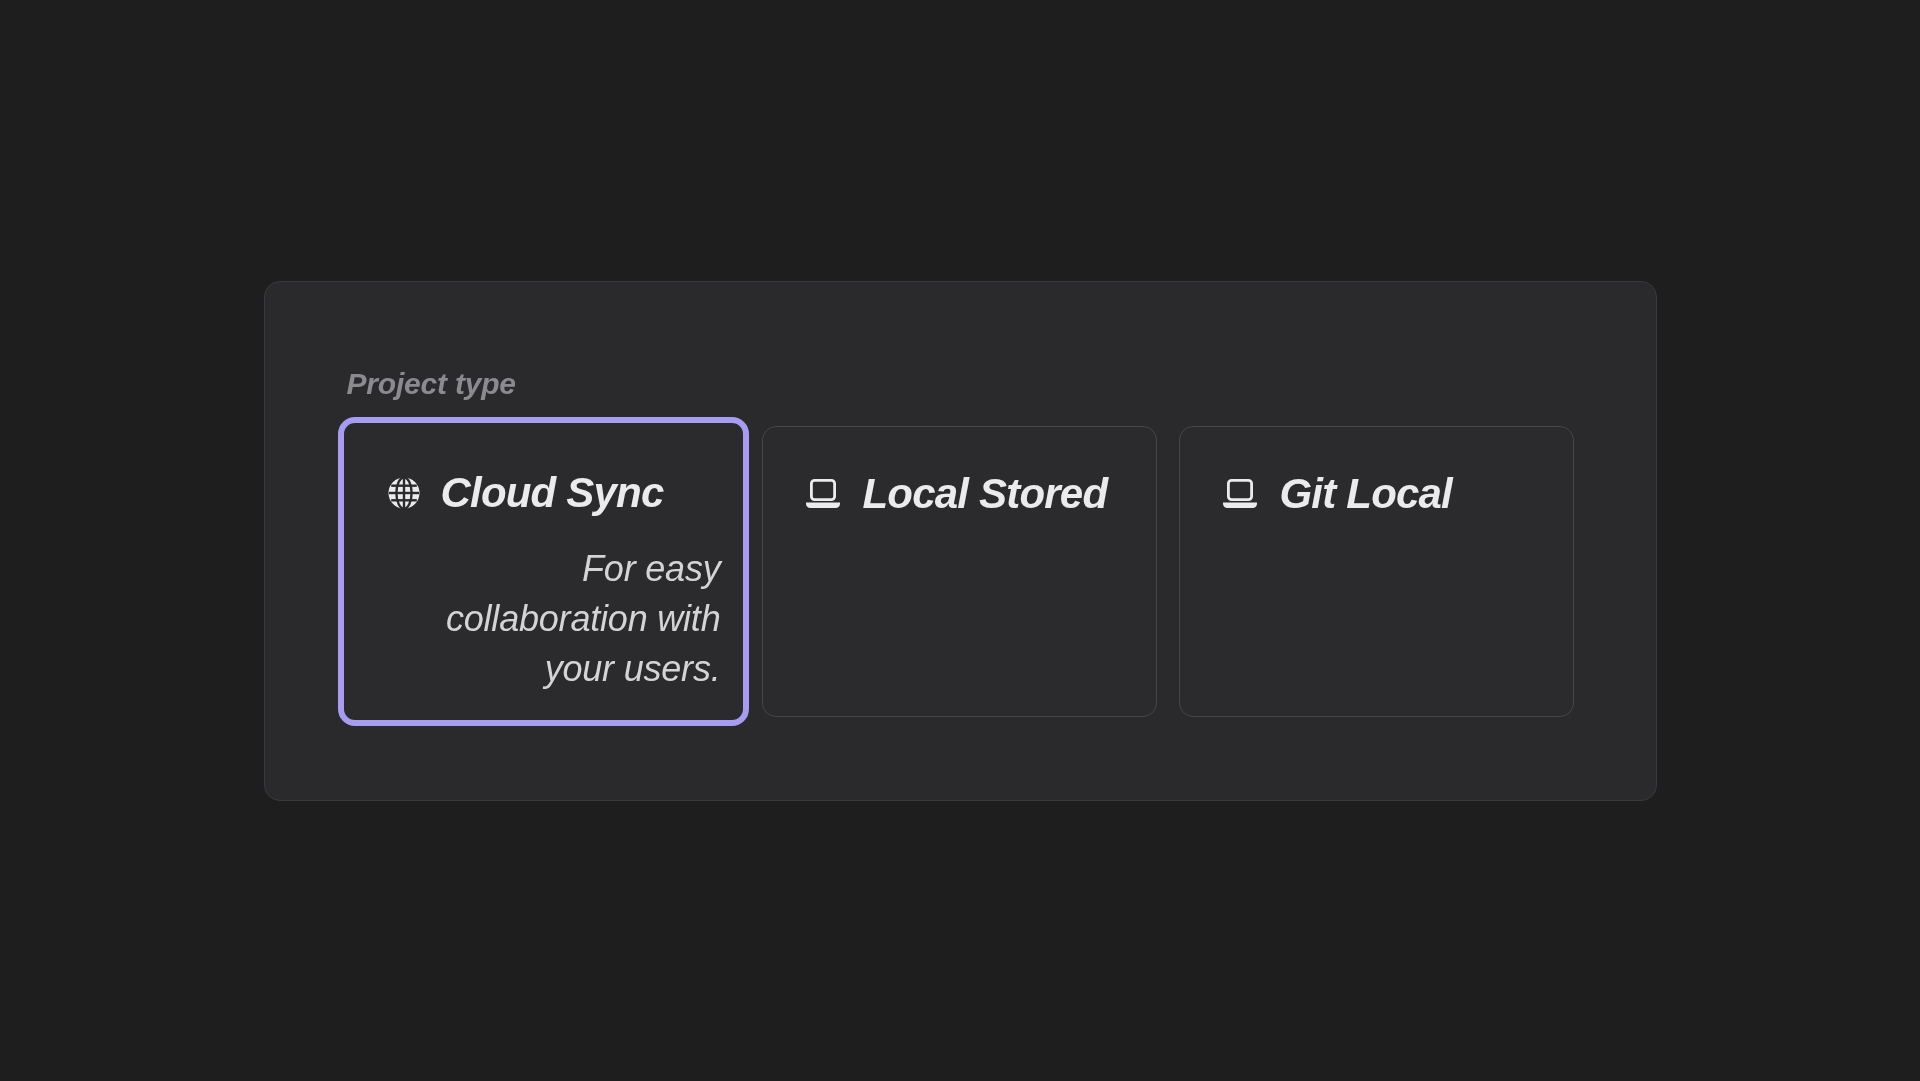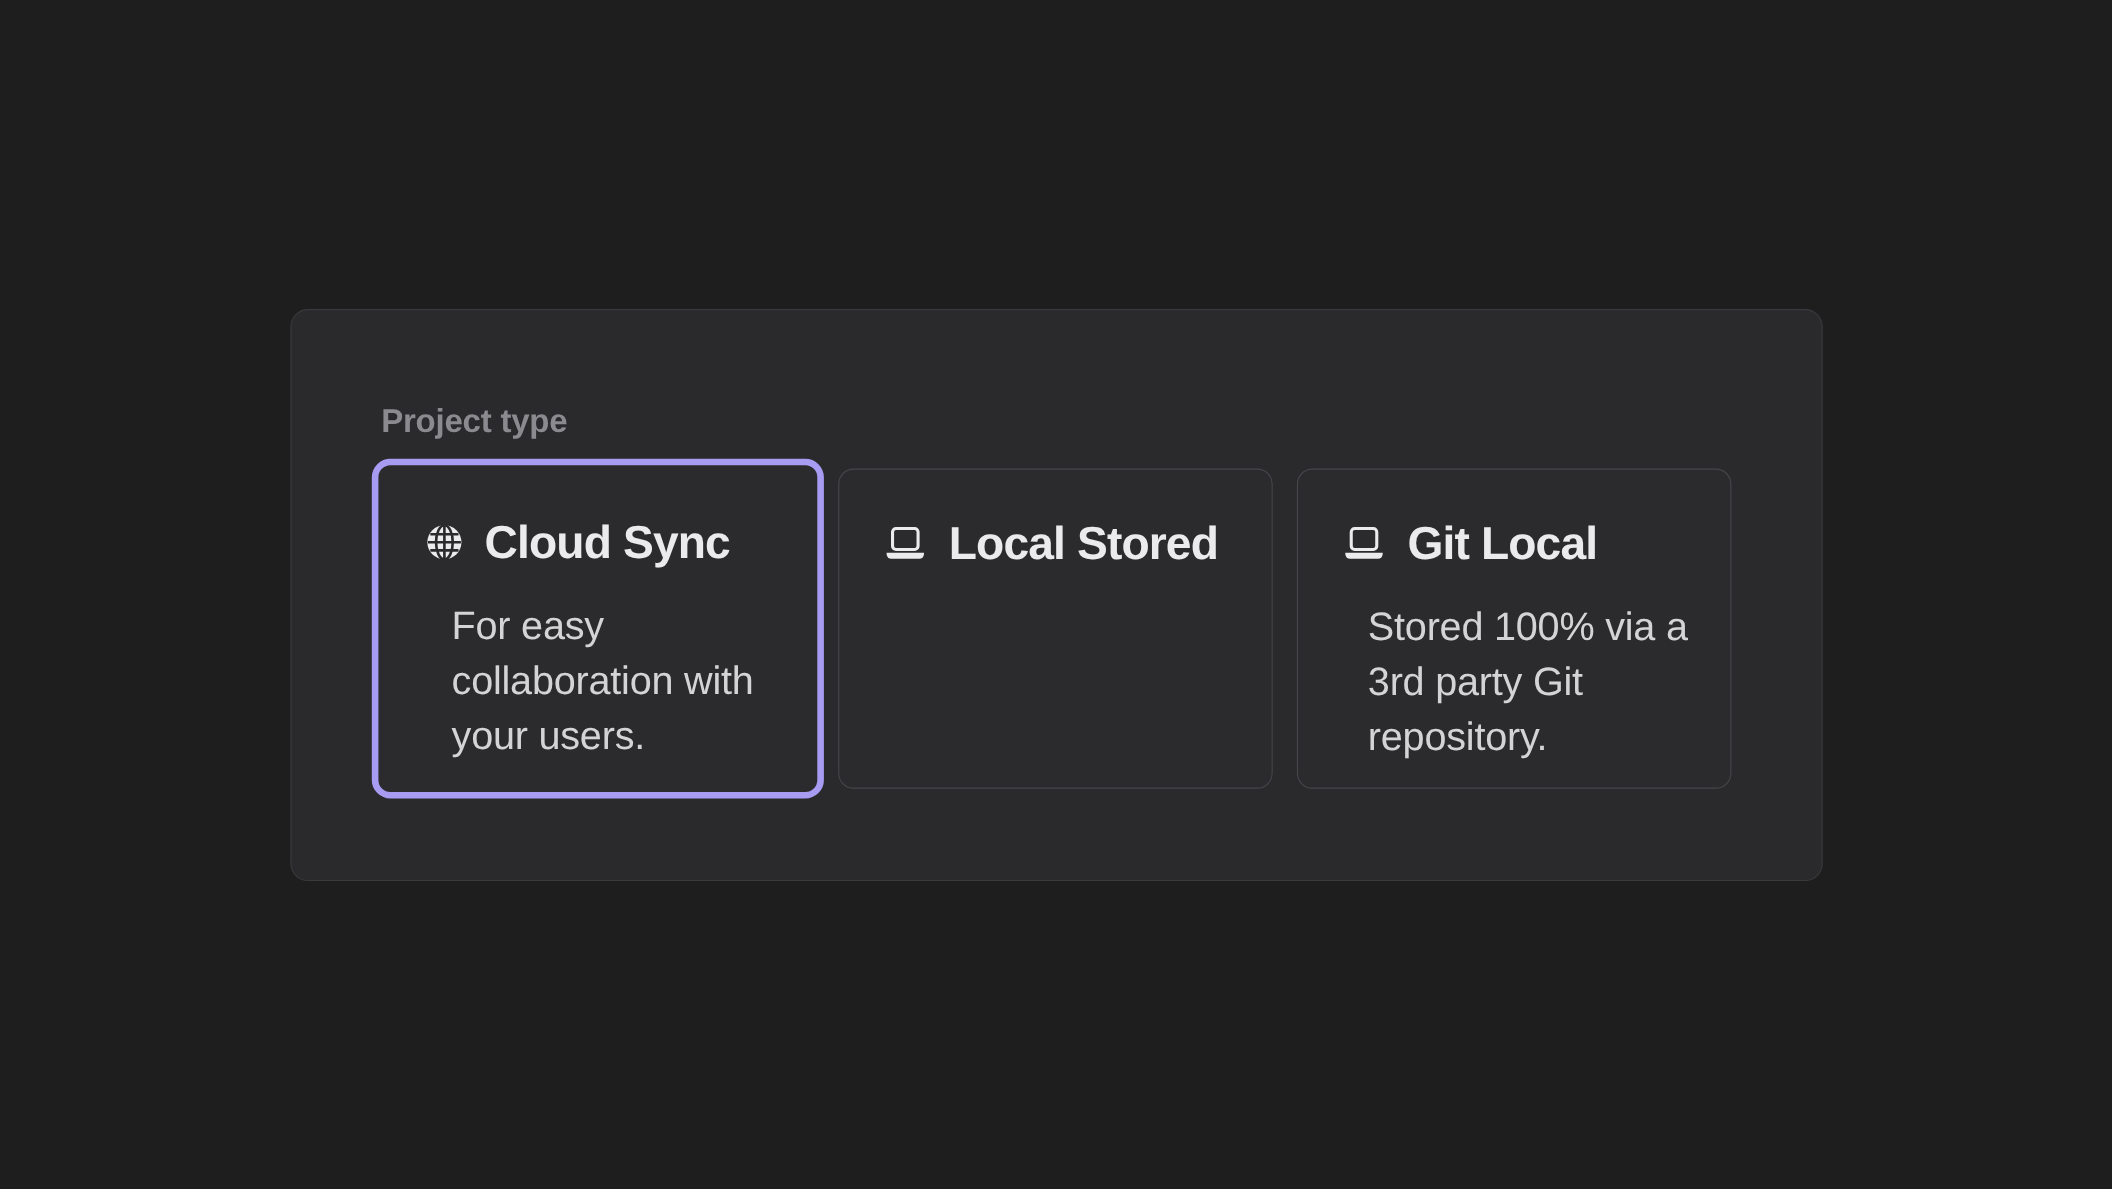--- a/index.html
+++ b/index.html
@@ -22,20 +22,21 @@
     align-items:center;
     justify-content:center;
   }
   .panel{
     width:1393px;
     height:520px;
     background:var(--panel-bg);
     border:1px solid var(--panel-border);
     border-radius:16px;
     padding:84px 82px 76px 82px;
+    font-style:italic;
   }
   .panel-label{
     font-size:30px;
     font-weight:700;
     color:var(--label-color);
     line-height:36px;
     letter-spacing:-0.2px;
     margin-bottom:24px;
   }
   .cards-row{
@@ -43,20 +44,21 @@
     gap:22px;
   }
   .card{
     flex:1 1 0;
     height:291px;
     background:var(--card-bg);
     border:1.5px solid var(--card-border);
     border-radius:14px;
     padding:42px 19px 20px 40px;
     cursor:pointer;
+    text-align:right;
   }
   .card.selected{
     border:6px solid var(--accent);
     border-radius:17px;
     margin:-9px;
     height:309px;
     padding:45px 22px 20px 43px;
   }
   .card-header{
     display:flex;
@@ -129,17 +131,16 @@
     <div class="card" role="radio" aria-checked="false">
       <div class="card-header">
         <span class="icon laptop-icon">
           <svg width="40" height="32" viewBox="0 0 40 32" aria-hidden="true">
             <rect class="laptop-screen" x="8.4" y="2.4" width="23.2" height="19.2" rx="3.2"></rect>
             <path class="laptop-base" d="M3 24.5 h34 v1.2 a4.3 4.3 0 0 1 -4.3 4.3 H7.3 A4.3 4.3 0 0 1 3 25.7 z"></path>
           </svg>
         </span>
         <span class="card-title">Git Local</span>
       </div>
-      <div class="card-desc">Stored 100% via a 3rd party Git repository.</div>
     </div>
 
   </div>
 </div>
 
 </body></html>

